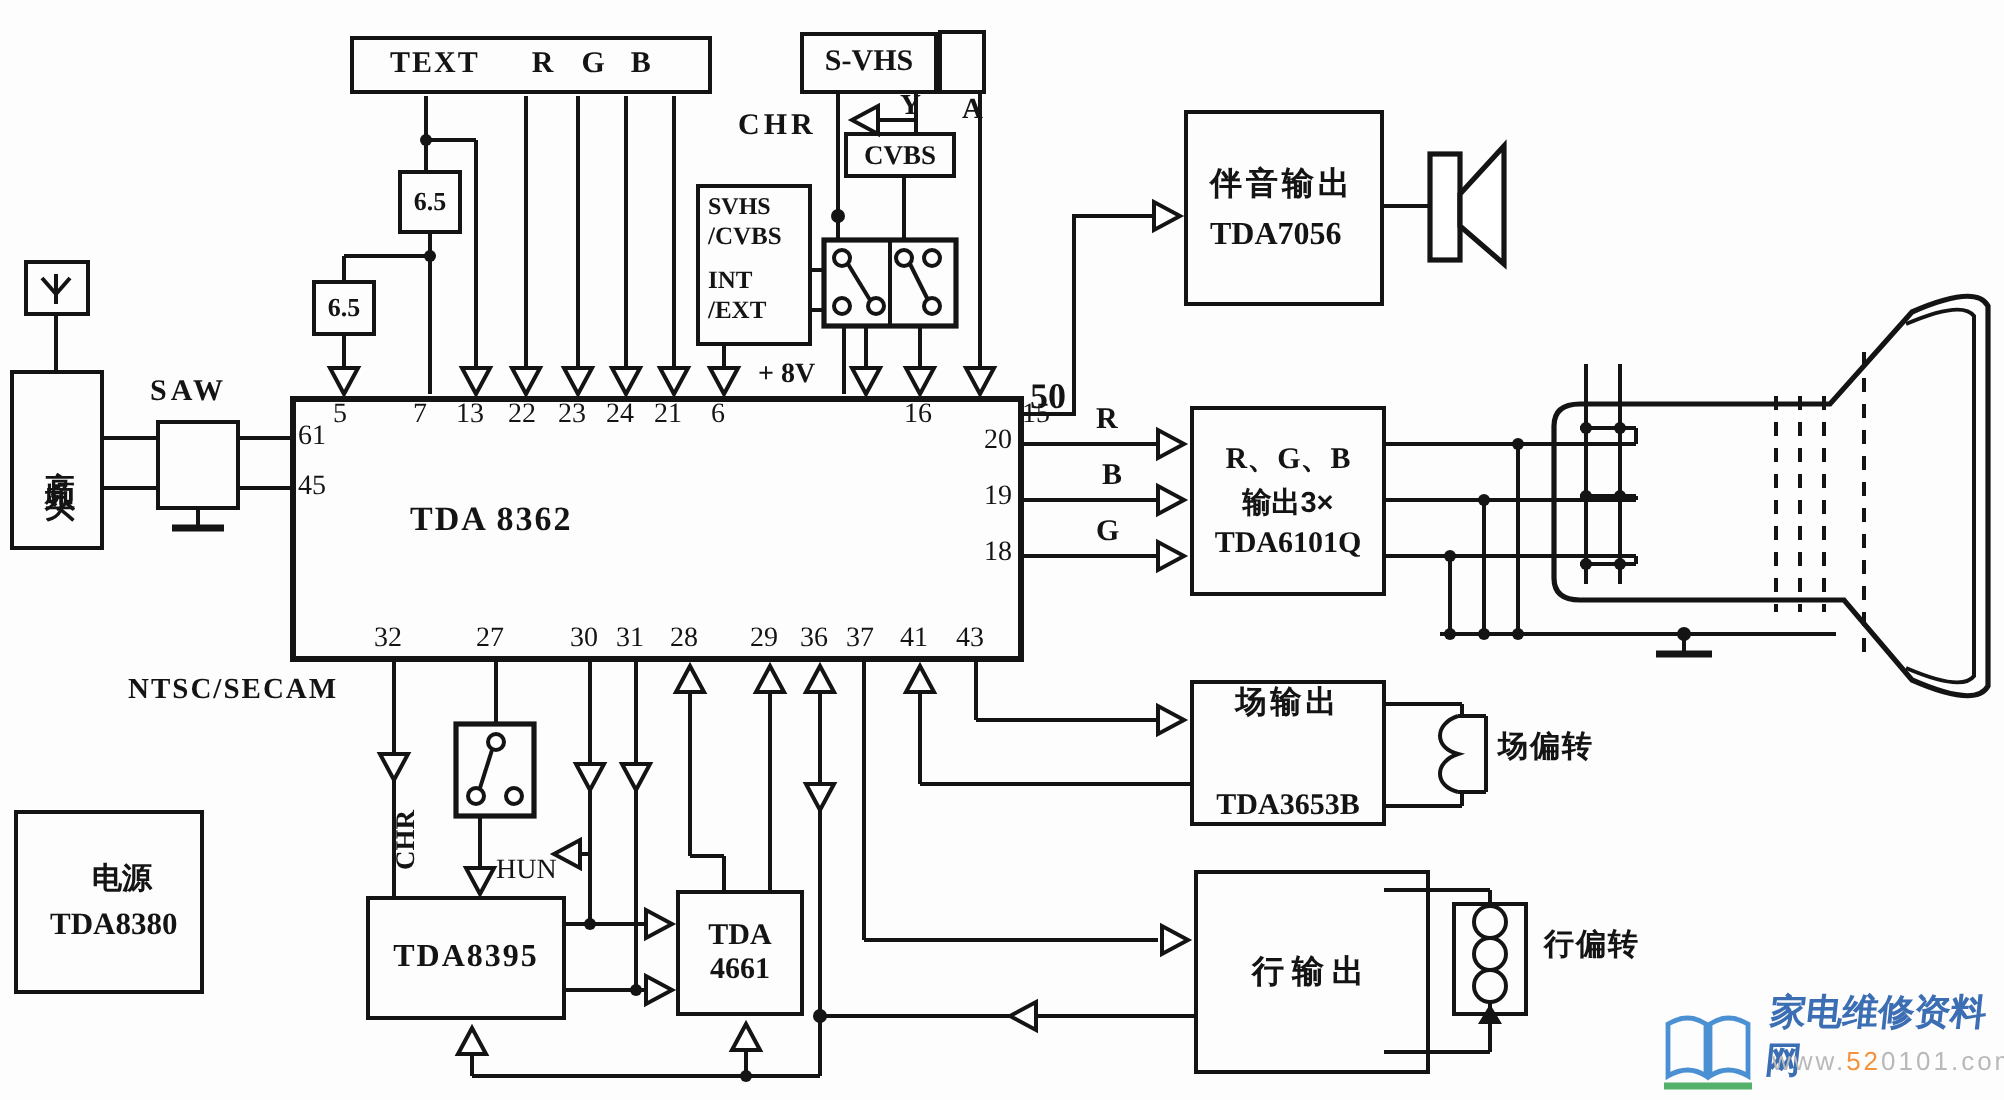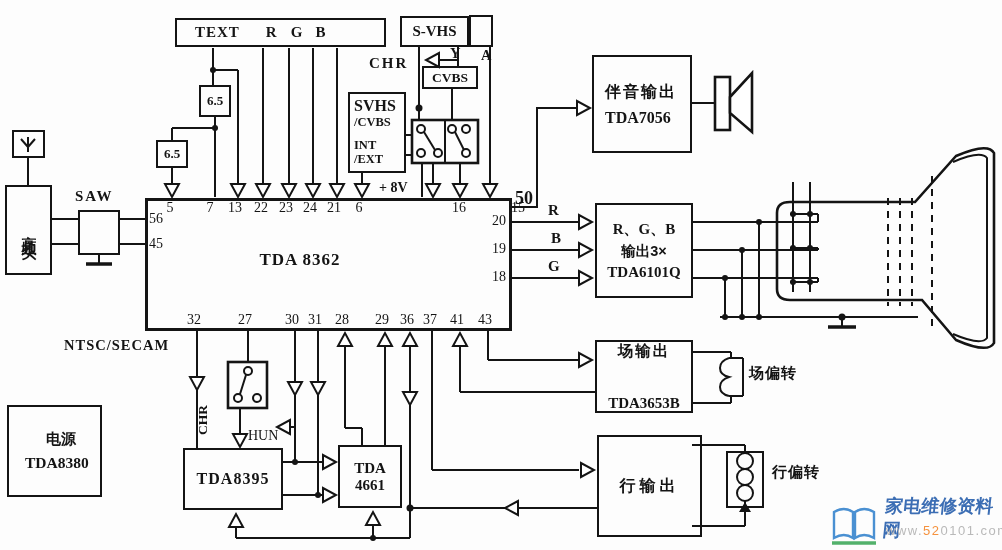--- a/index.html
+++ b/index.html
@@ -170,21 +170,21 @@
         <use href="#aR" x="592" y="360"></use>
         <use href="#aR" x="594" y="470"></use>
       <use href="#aR" x="336" y="462"></use>
         <use href="#aR" x="336" y="495"></use>
       <use href="#aL" x="426" y="60"></use>
         <use href="#aL" x="277" y="427"></use>
         <use href="#aL" x="505" y="508"></use>
     </g>
   </svg>
 
-  <div class="box" style="left:175px;top:18px;width:211px;height:29px;flex-direction:row;justify-content:flex-start;padding-left:18px;">
+  <div class="box" style="left:175px;top:18px;width:181px;height:29px;flex-direction:row;justify-content:flex-start;padding-left:18px;">
     <span class="ser" style="font-size:15px;font-weight:bold;letter-spacing:1px;">TEXT</span>
     <span class="ser" style="font-size:15px;font-weight:bold;margin-left:26px;">R</span>
     <span class="ser" style="font-size:15px;font-weight:bold;margin-left:14px;">G</span>
     <span class="ser" style="font-size:15px;font-weight:bold;margin-left:13px;">B</span>
   </div>
 
   <div class="box" style="left:199px;top:85px;width:32px;height:32px;">
     <span class="ser" style="font-size:13px;font-weight:bold;">6.5</span>
   </div>
   <div class="box" style="left:156px;top:140px;width:32px;height:28px;">
@@ -194,33 +194,33 @@
   <div class="box" style="left:12px;top:130px;width:33px;height:28px;"></div>
 
   <div class="box" style="left:5px;top:185px;width:47px;height:90px;">
     <span class="cjk" style="font-size:15px;writing-mode:vertical-rl;text-orientation:upright;letter-spacing:5px;">高频头</span>
   </div>
 
   <div class="box" style="left:78px;top:210px;width:42px;height:45px;"></div>
   <span class="lbl ser" style="left:75px;top:188px;font-size:15px;font-weight:bold;letter-spacing:2px;">SAW</span>
 
   <div class="box" style="left:145px;top:198px;width:367px;height:133px;border-width:3px;"></div>
-  <span class="lbl ser" style="left:205px;top:250px;width:190px;text-align:center;font-size:17px;font-weight:bold;letter-spacing:1px;">TDA 8362</span>
+  <span class="lbl ser" style="left:205px;top:250px;width:190px;font-size:17px;font-weight:bold;letter-spacing:1px;">TDA 8362</span>
 
   <div class="box" style="left:400px;top:16px;width:69px;height:31px;">
     <span class="ser" style="font-size:15px;font-weight:bold;">S-VHS</span>
   </div>
   <div class="box" style="left:469px;top:15px;width:24px;height:32px;"></div>
 
   <div class="box" style="left:422px;top:66px;width:56px;height:23px;">
     <span class="ser" style="font-size:13.5px;font-weight:bold;">CVBS</span>
   </div>
 
   <div class="box" style="left:348px;top:92px;width:58px;height:81px;align-items:flex-start;justify-content:flex-start;padding:3px 0 0 4px;">
-    <span class="ser" style="font-size:16px;font-weight:bold;line-height:1.15;font-family:Liberation Serif, serif;">SVHS</span>
+    <span class="ser" style="font-size:12px;font-weight:bold;line-height:1.15;font-family:Liberation Serif, serif;">SVHS</span>
     <span class="ser" style="font-size:12.5px;font-weight:bold;line-height:1.15;">/CVBS</span>
     <span class="ser" style="font-size:12.5px;font-weight:bold;line-height:1.15;margin-top:8px;">INT</span>
     <span class="ser" style="font-size:12.5px;font-weight:bold;line-height:1.15;">/EXT</span>
   </div>
 
   <div class="box" style="left:592px;top:55px;width:100px;height:98px;align-items:flex-start;padding-left:11px;">
     <span class="cjk" style="font-size:16px;letter-spacing:2px;">伴音输出</span>
     <span class="ser" style="font-size:16px;font-weight:bold;margin-top:6px;">TDA7056</span>
   </div>
 
@@ -228,21 +228,21 @@
     <span class="ser" style="font-size:15px;font-weight:bold;">R、G、B</span>
     <span class="cjk" style="font-size:14.5px;margin-top:3px;">输出3×</span>
     <span class="ser" style="font-size:15px;font-weight:bold;margin-top:3px;">TDA6101Q</span>
   </div>
 
   <div class="box" style="left:595px;top:340px;width:98px;height:73px;gap:29px;">
     <span class="cjk" style="font-size:15.5px;letter-spacing:2px;">场输出</span>
     <span class="ser" style="font-size:15px;font-weight:bold;margin-top:4px;">TDA3653B</span>
   </div>
 
-  <div class="box" style="left:597px;top:435px;width:105px;height:102px;">
+  <div class="box" style="left:597px;top:435px;width:118px;height:102px;">
     <span class="cjk" style="font-size:16px;letter-spacing:4px;">行输出</span>
   </div>
 
   <div class="box" style="left:7px;top:405px;width:95px;height:92px;align-items:flex-start;padding-left:16px;">
     <span class="cjk" style="font-size:15px;padding-left:21px;">电源</span>
     <span class="ser" style="font-size:15.5px;font-weight:bold;margin-top:5px;">TDA8380</span>
   </div>
 
   <div class="box" style="left:183px;top:448px;width:100px;height:62px;">
     <span class="ser" style="font-size:16px;font-weight:bold;letter-spacing:1px;">TDA8395</span>
@@ -271,21 +271,21 @@
   <span class="pin" style="left:198px;top:200px;">7</span>
   <span class="pin" style="left:223px;top:200px;">13</span>
   <span class="pin" style="left:249px;top:200px;">22</span>
   <span class="pin" style="left:274px;top:200px;">23</span>
   <span class="pin" style="left:298px;top:200px;">24</span>
   <span class="pin" style="left:322px;top:200px;">21</span>
   <span class="pin" style="left:347px;top:200px;">6</span>
   <span class="pin" style="left:447px;top:200px;">16</span>
   <span class="pin" style="left:506px;top:200px;">15</span>
 
-  <span class="pin" style="left:149px;top:211px;text-align:left;">56</span>
+  <span class="pin" style="left:149px;top:211px;text-align:left;">61</span>
   <span class="pin" style="left:149px;top:236px;text-align:left;">45</span>
 
   <span class="pin" style="left:482px;top:213px;text-align:right;">20</span>
   <span class="pin" style="left:482px;top:241px;text-align:right;">19</span>
   <span class="pin" style="left:482px;top:269px;text-align:right;">18</span>
 
   <span class="pin" style="left:182px;top:312px;">32</span>
   <span class="pin" style="left:233px;top:312px;">27</span>
   <span class="pin" style="left:280px;top:312px;">30</span>
   <span class="pin" style="left:303px;top:312px;">31</span>

